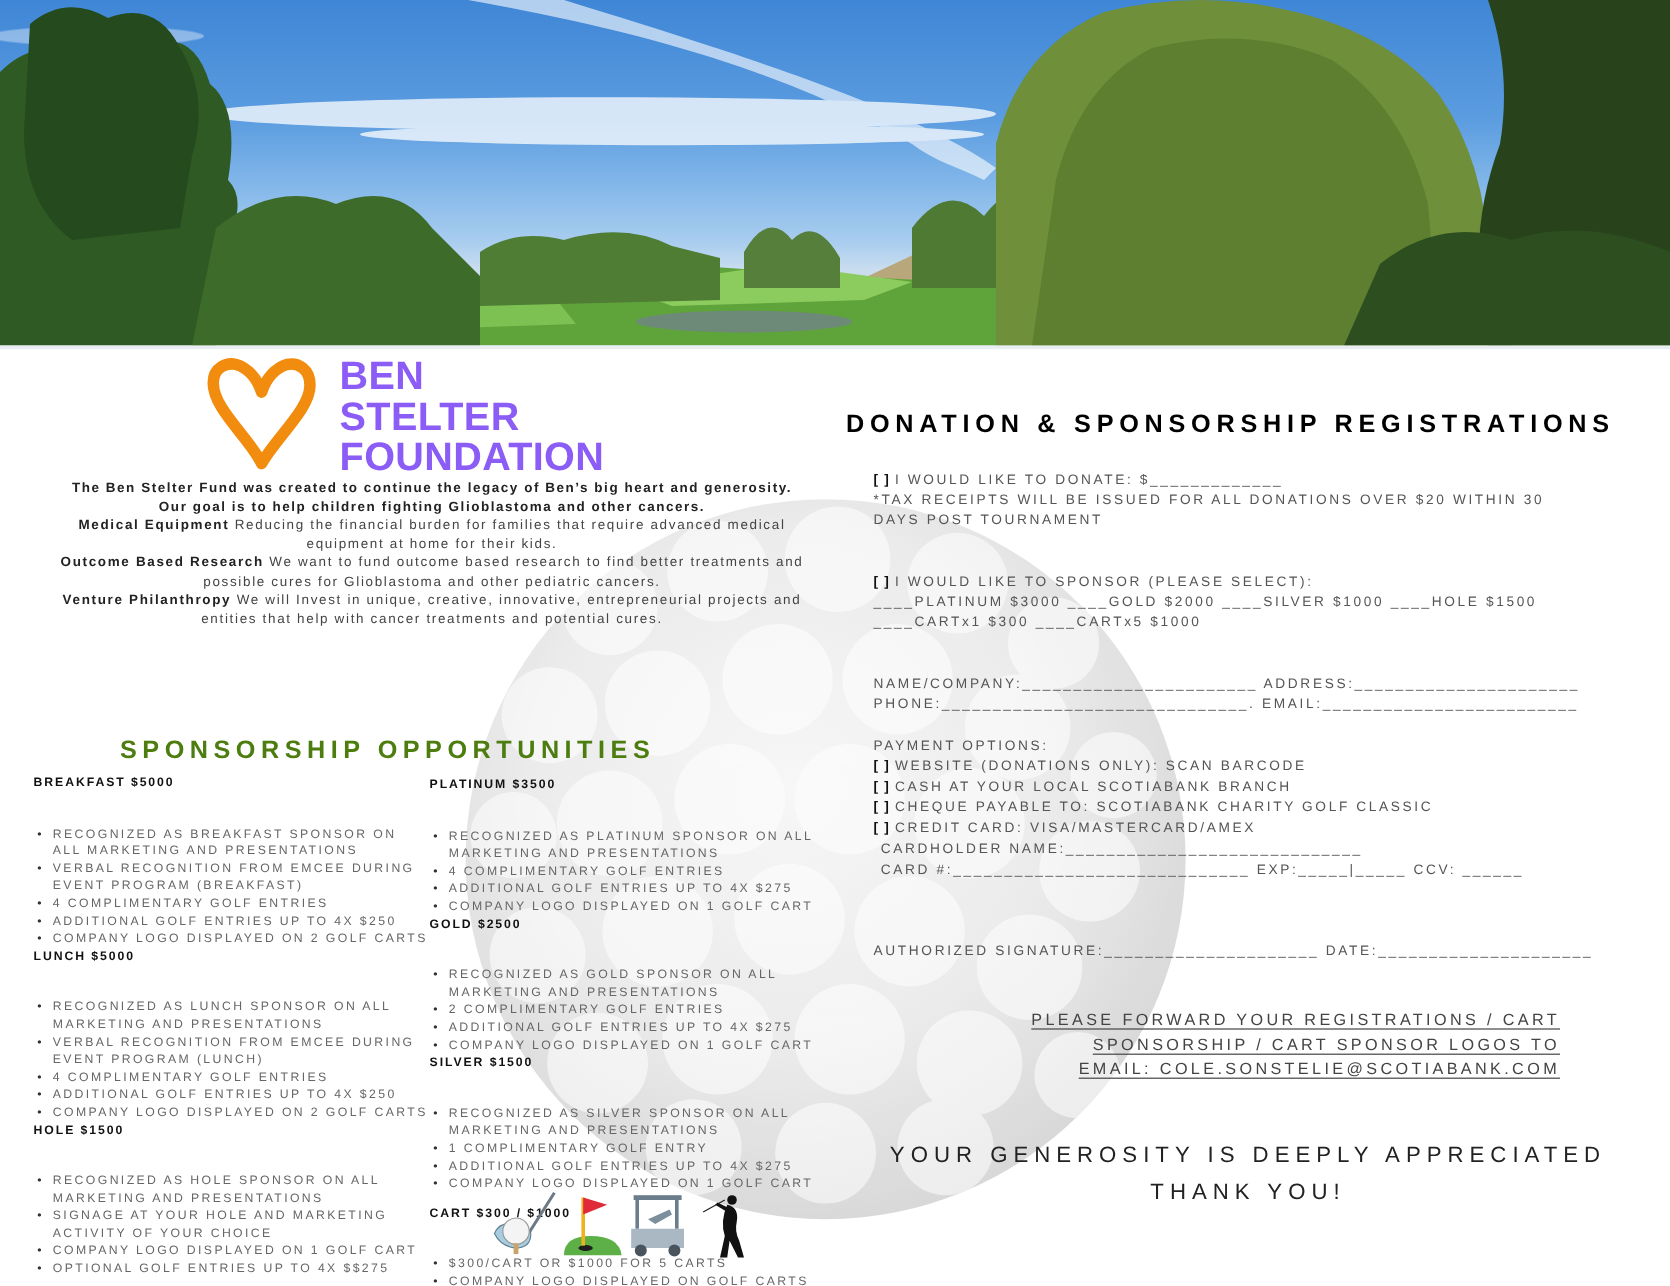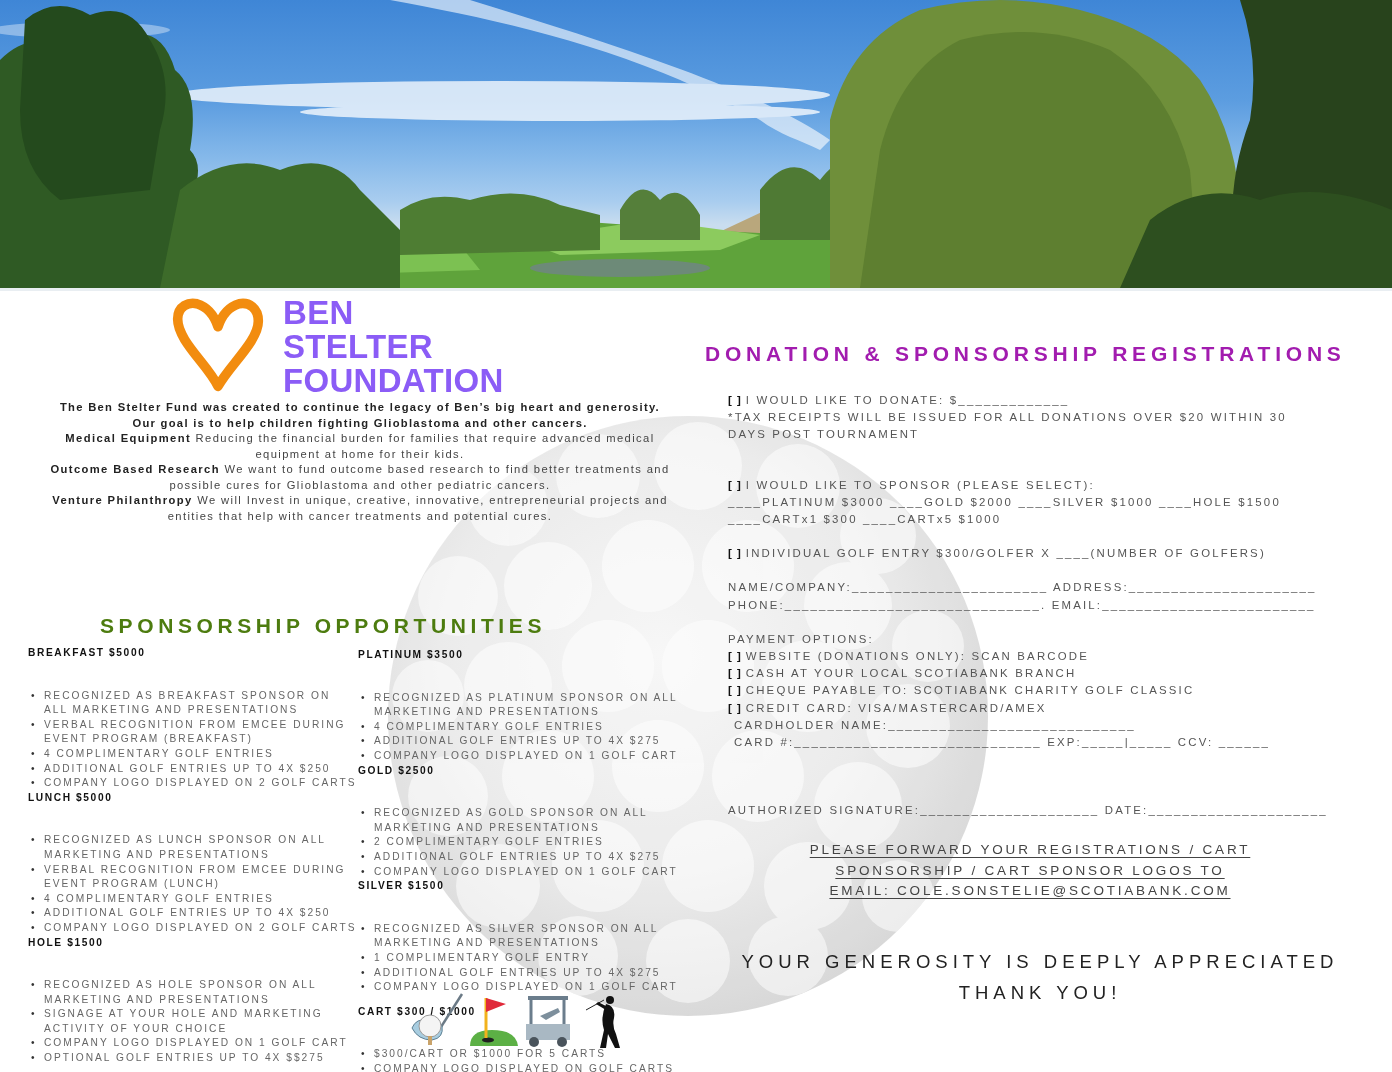--- a/index.html
+++ b/index.html
@@ -37,27 +37,27 @@
     .col-mid { left: 358px; top: 648px; width: 340px; }
     .tier-title { font-weight: 700; color: #111; letter-spacing: 1.6px; font-size: 10.2px; }
     .tier ul { list-style: none; margin-top: 28px; }
     .tier li { position: relative; padding-left: 16px; text-transform: uppercase; }
     .tier li::before { content: "•"; position: absolute; left: 3px; top: 0; color: #333; }
     .gap { height: 10px; }
 
     .icons { position: absolute; left: 410px; top: 990px; width: 220px; height: 60px; }
 
     
-    .form-title { position: absolute; left: 705px; top: 342px; font-size: 21px; font-weight: 700; letter-spacing: 4.8px; color: #a21caf; white-space: nowrap; }
+    .form-title { position: absolute; left: 705px; top: 342px; font-size: 21px; font-weight: 700; letter-spacing: 4.8px; color: #000000; white-space: nowrap; }
     .form { position: absolute; left: 728px; top: 392px; width: 640px; font-size: 11.4px; line-height: 17.2px; letter-spacing: 2.2px; color: #555; }
     .form .line { white-space: nowrap; }
     .form .chk { font-weight: 700; color: #111; letter-spacing: 1px; margin-right: 4px; }
     .form .indent { padding-left: 6px; }
     .form .spacer-s { height: 17px; }
-    .forward { position: absolute; left: 760px; top: 840px; width: 540px; text-align: center; font-size: 13.5px; line-height: 20.5px; letter-spacing: 2.8px; color: #444; text-decoration: underline; text-underline-offset: 3px; }
+    .forward { position: absolute; left: 760px; top: 840px; width: 540px; text-align: right; font-size: 13.5px; line-height: 20.5px; letter-spacing: 2.8px; color: #444; text-decoration: underline; text-underline-offset: 3px; }
     .thanks { position: absolute; left: 720px; top: 946px; width: 640px; text-align: center; font-size: 18.5px; line-height: 31px; letter-spacing: 5px; color: #222; }
   </style>
 </head>
 <body>
 
 <div class="hero">
   <svg width="1392" height="288" viewBox="0 0 1392 288">
 
     <g fill="#ffffff" opacity="0.75">
       <ellipse cx="500" cy="95" rx="330" ry="14"></ellipse>
@@ -258,23 +258,20 @@
   <div class="line">*TAX RECEIPTS WILL BE ISSUED FOR ALL DONATIONS OVER $20 WITHIN 30</div>
   <div class="line">DAYS POST TOURNAMENT</div>
   <div class="spacer-s"></div>
   <div class="spacer-s" style="height:16px"></div>
   <div class="line">
     <span class="chk">[    ]</span><span>I WOULD LIKE TO SPONSOR (PLEASE SELECT):</span>
   </div>
   <div class="line">____PLATINUM $3000  ____GOLD $2000  ____SILVER $1000  ____HOLE $1500</div>
   <div class="line">____CARTx1 $300  ____CARTx5 $1000</div>
   <div class="spacer-s"></div>
-  <div class="line">
-    <span class="chk">[    ]</span><span>INDIVIDUAL GOLF ENTRY $300/GOLFER X ____(NUMBER OF GOLFERS)</span>
-  </div>
   <div class="spacer-s"></div>
   <div class="line">NAME/COMPANY:_______________________ ADDRESS:______________________</div>
   <div class="line">PHONE:______________________________. EMAIL:_________________________</div>
   <div class="spacer-s"></div>
   <div class="line">PAYMENT OPTIONS:</div>
   <div class="line">
     <span class="chk">[    ]</span><span>WEBSITE (DONATIONS ONLY): SCAN BARCODE</span>
   </div>
   <div class="line">
     <span class="chk">[    ]</span><span>CASH AT YOUR LOCAL SCOTIABANK BRANCH</span>

